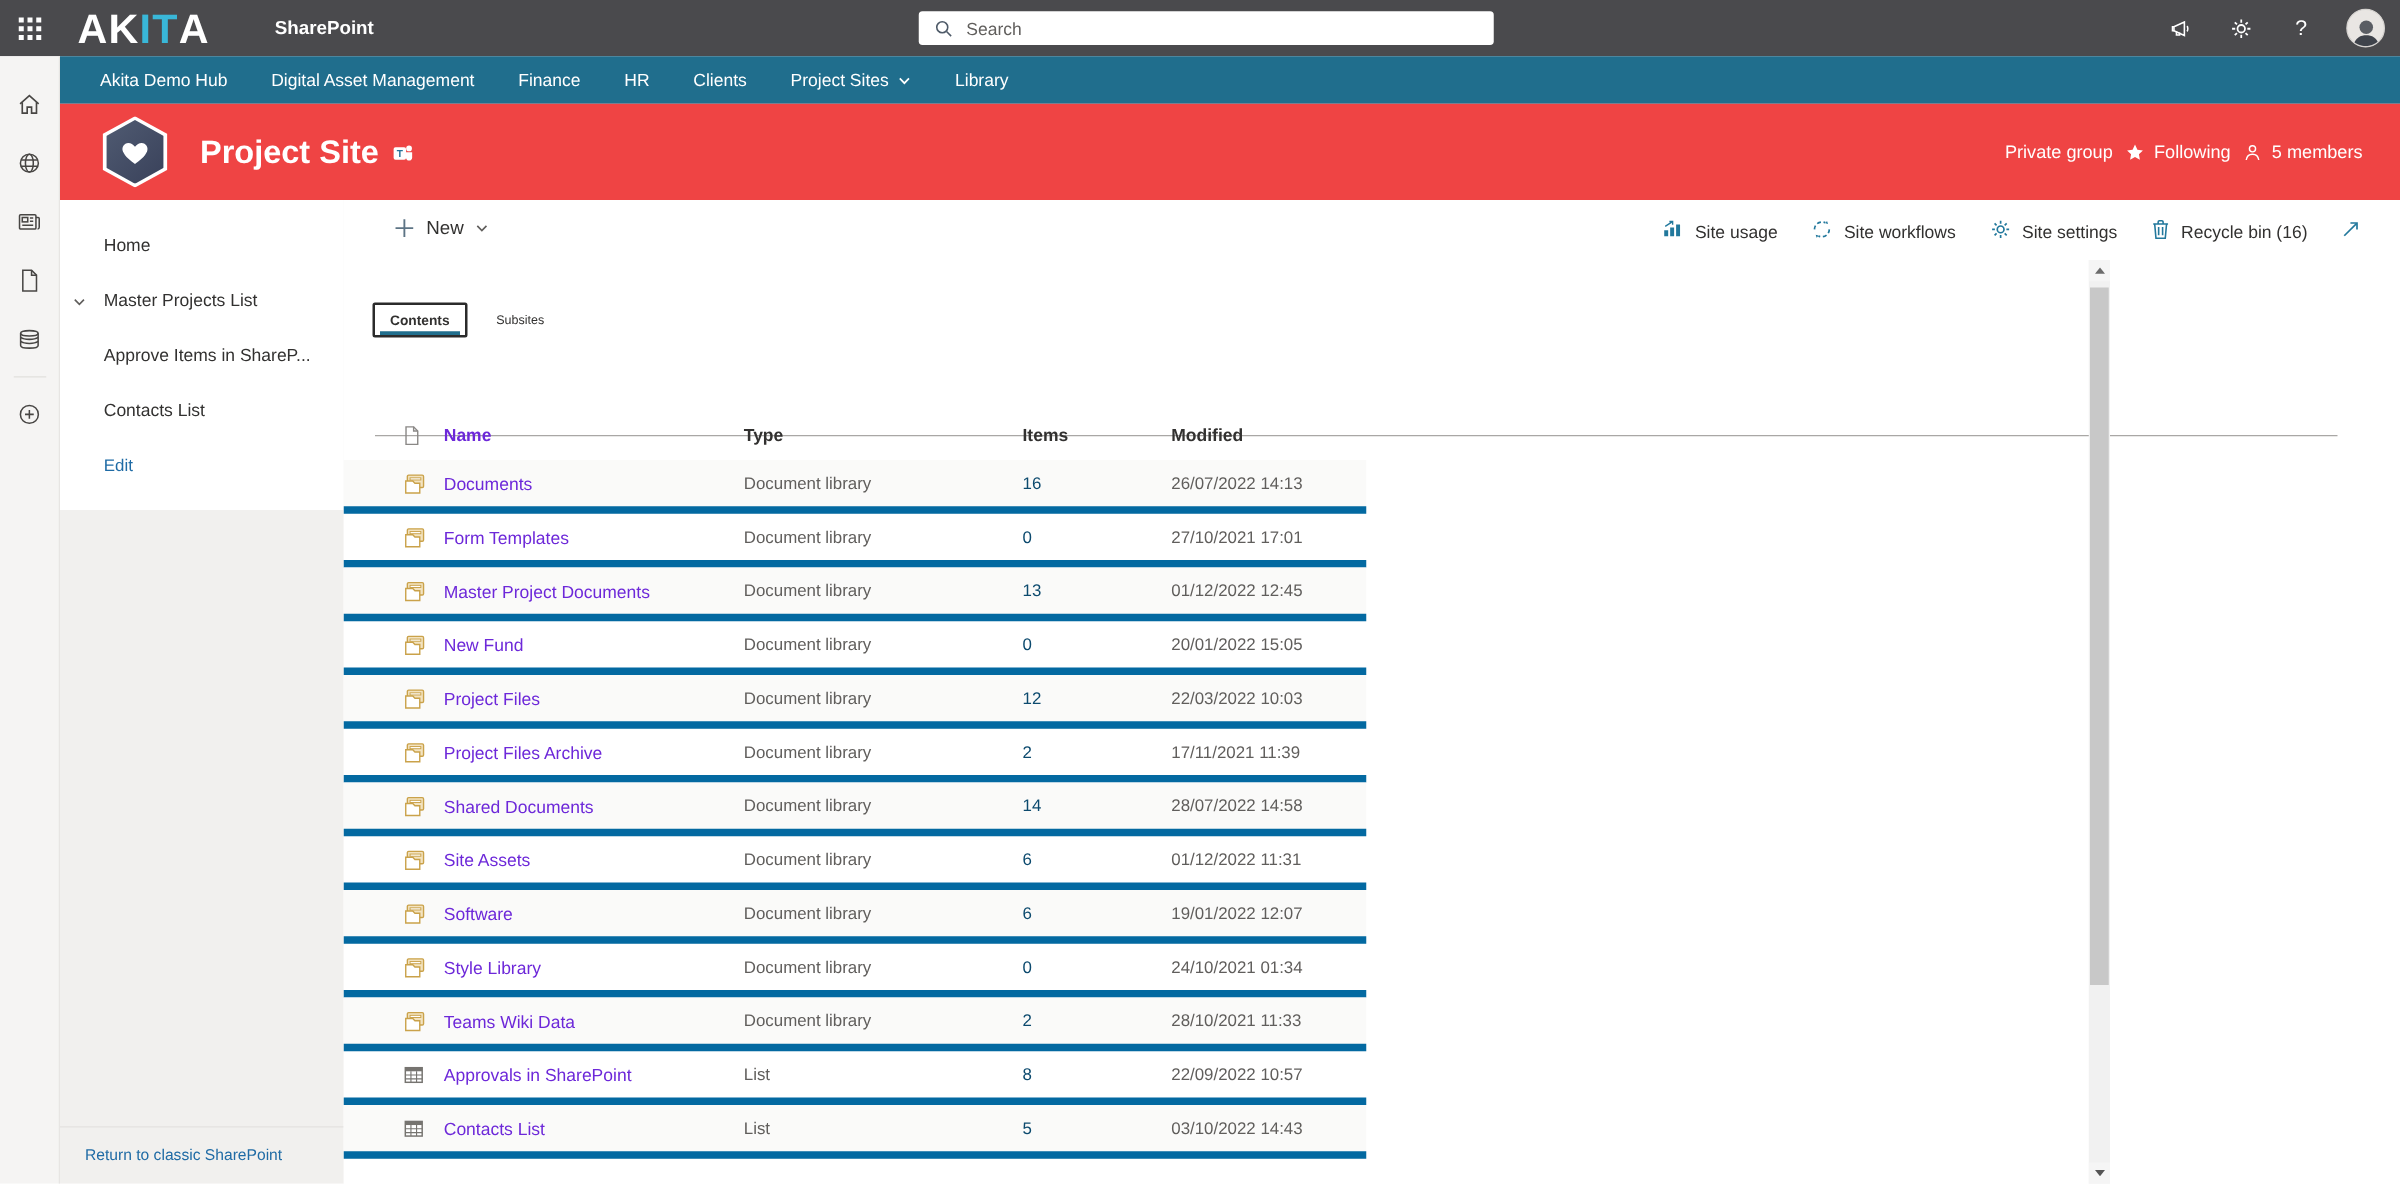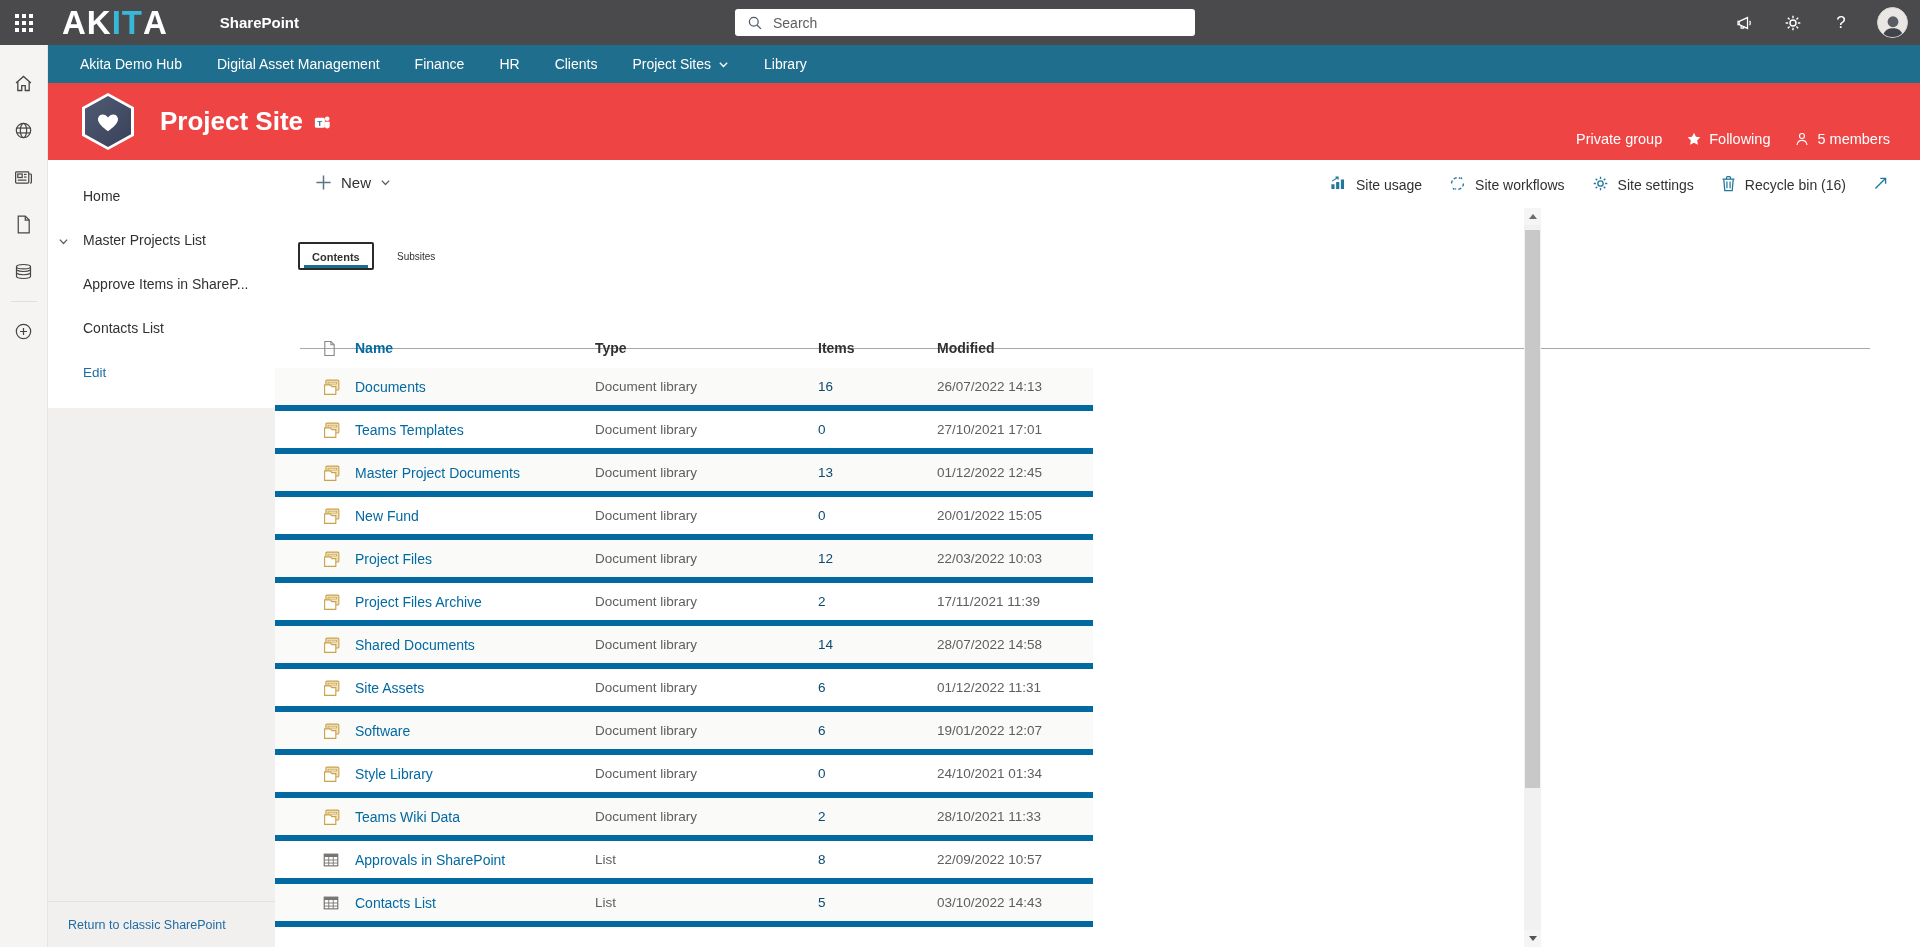--- a/index.html
+++ b/index.html
@@ -1,18 +1,18 @@
 <!DOCTYPE html>
 <html><head>
 <meta charset="utf-8">
 <style>
   * { margin:0; padding:0; box-sizing:border-box; }
   html,body { width:1920px; height:947px; overflow:hidden; background:#fff;
               font-family:"Liberation Sans", sans-serif; color:#323130; }
-  .page { position:relative; width:1541px; height:947px; }
+  .page { position:relative; width:1688px; height:947px; }
 
   
   .topbar { position:absolute; left:0; top:0; width:1920px; height:45px; background:#4a4a4d;
             display:flex; align-items:center; }
   .waffle { width:48px; height:45px; display:flex; align-items:center; justify-content:center; cursor:pointer; }
   .waffle .grid { display:grid; grid-template-columns:repeat(3,4px); grid-gap:3px; }
   .waffle .grid i { width:4px; height:4px; background:#fff; display:block; }
   .brand { display:flex; align-items:baseline; margin-left:14px; }
   .brand .word { font-size:33px; font-weight:800; letter-spacing:1px; color:#fff; font-stretch:condensed; }
   .brand .cyan { color:#39b7d8; }
@@ -45,21 +45,21 @@
                 display:flex; align-items:center; }
   .hexwrap { position:relative; width:52px; height:57px; margin-left:34px; }
   .hex-o { position:absolute; inset:0; background:#fff;
            clip-path:polygon(50% 0,100% 25%,100% 75%,50% 100%,0 75%,0 25%); }
   .hex-i { position:absolute; left:3px; top:3px; width:46px; height:51px;
            background:linear-gradient(135deg,#505b72,#39415a);
            clip-path:polygon(50% 0,100% 25%,100% 75%,50% 100%,0 75%,0 25%);
            display:flex; align-items:center; justify-content:center; }
   .sitetitle { color:#fff; font-size:26px; font-weight:700; margin-left:26px; }
   .teamsic { margin-left:10px; margin-top:6px; }
-  .headmeta { position:absolute; right:30px; top:17px; height:77px; display:flex; align-items:center; gap:24px; }
+  .headmeta { position:absolute; right:30px; top:0; height:77px; display:flex; align-items:center; gap:10px; }
   .headmeta .hm { color:#fff; font-size:14.5px; display:flex; align-items:center; gap:7px; cursor:pointer; white-space:nowrap; }
 
   
   .sidebar { position:absolute; left:48px; top:160px; width:227px; height:787px; background:#f1f0ee; }
   .sidenav { background:#fff; width:227px; padding-top:14px; padding-bottom:14px; }
   .snitem { position:relative; height:44px; display:flex; align-items:center; padding-left:35px;
             font-size:14px; color:#323130; cursor:pointer; }
   .snchev { position:absolute; left:10px; top:16px; }
   .sidefoot { position:absolute; left:0; bottom:0; width:227px; border-top:1px solid #e3e1df;
               padding:13px 0 14px 20px; }
@@ -79,21 +79,21 @@
   .tab-contents .tabu { position:absolute; left:4px; right:4px; bottom:0; height:3px; background:#206e8d; }
   .tab-subsites { position:absolute; left:122px; top:36px; font-size:10px; color:#323130; cursor:pointer; }
   .tabsdivider { position:absolute; left:25px; top:133px; width:1570px; height:1px; background:#a9a7a5; }
 
   
   .tbl { position:absolute; left:0; top:168px; width:818px; }
   .thead { display:flex; align-items:center; height:40px; font-weight:700; font-size:14px; color:#323130; }
   .trow { display:flex; align-items:center; height:43px; font-size:14px; border-bottom:6px solid #0369a1; cursor:pointer; }
   .trow.odd { background:#fafaf9; }
   .col-ic { width:33px; margin-left:47px; display:flex; align-items:center; }
-  .col-name { width:240px; color:#0369a1; }
+  .col-name { width:240px; color:#6d28d9; }
   .col-type { width:223px; color:#605e5c; font-size:13.5px; }
   .col-items { width:119px; color:#0c4a6e; font-size:13.5px; }
   .col-mod { width:156px; color:#605e5c; font-size:13.5px; }
   .thead .col-type, .thead .col-items, .thead .col-mod { color:#323130; font-size:14px; }
 
   
   .sbar { position:absolute; right:0; top:208px; width:17px; height:739px; background:#f1f1f1; }
   .sbar .sarr { position:absolute; left:0; width:17px; height:17px; display:flex; align-items:center; justify-content:center;
                 background:#f5f5f5; cursor:pointer; }
   .sbar .up { top:0; } .sbar .dn { bottom:0; }
@@ -390,21 +390,21 @@
      <span class="col-mod">26/07/2022 14:13</span>
    </div>
           <div class="trow ">
      <span class="col-ic">
               <svg width="19" height="18" viewBox="0 0 22 20">
                 <rect x="4.5" y="2" width="15" height="11.5" rx="1.2" fill="#f3e3c0" stroke="#caa24a" stroke-width="1.3"></rect>
                 <rect x="7" y="4.5" width="10" height="2" fill="#fff" stroke="#caa24a" stroke-width="0.9"></rect>
                 <path d="M3 7.5 H9.5 L11.5 9.5 H16 V18.5 H3 Z" fill="#fff" stroke="#caa24a" stroke-width="1.3"></path>
               </svg>
             </span>
-     <span class="col-name">Teams Templates</span>
+     <span class="col-name">Form Templates</span>
      <span class="col-type">Document library</span>
      <span class="col-items">0</span>
      <span class="col-mod">27/10/2021 17:01</span>
    </div>
           <div class="trow odd">
      <span class="col-ic">
               <svg width="19" height="18" viewBox="0 0 22 20">
                 <rect x="4.5" y="2" width="15" height="11.5" rx="1.2" fill="#f3e3c0" stroke="#caa24a" stroke-width="1.3"></rect>
                 <rect x="7" y="4.5" width="10" height="2" fill="#fff" stroke="#caa24a" stroke-width="0.9"></rect>
                 <path d="M3 7.5 H9.5 L11.5 9.5 H16 V18.5 H3 Z" fill="#fff" stroke="#caa24a" stroke-width="1.3"></path>

